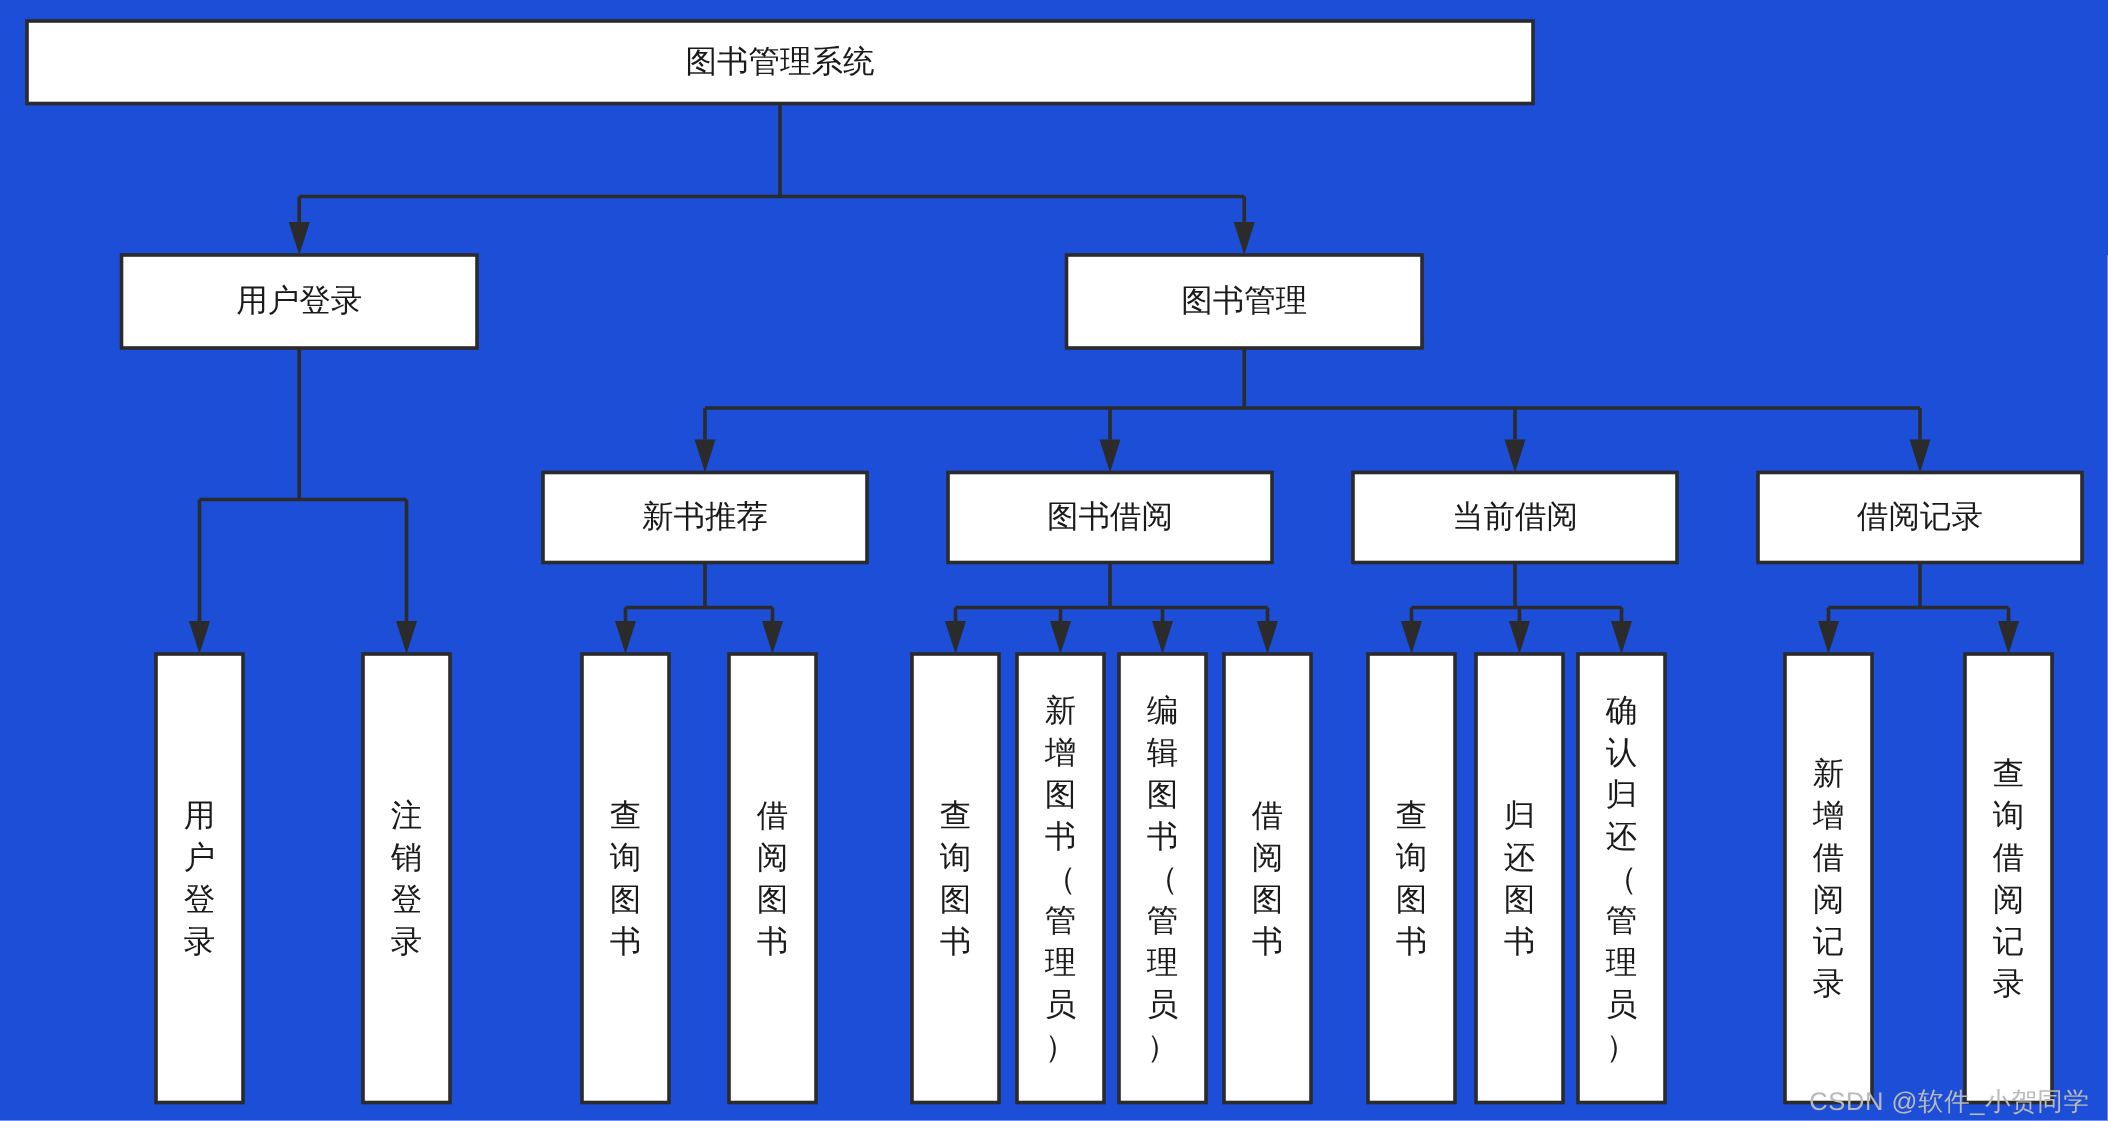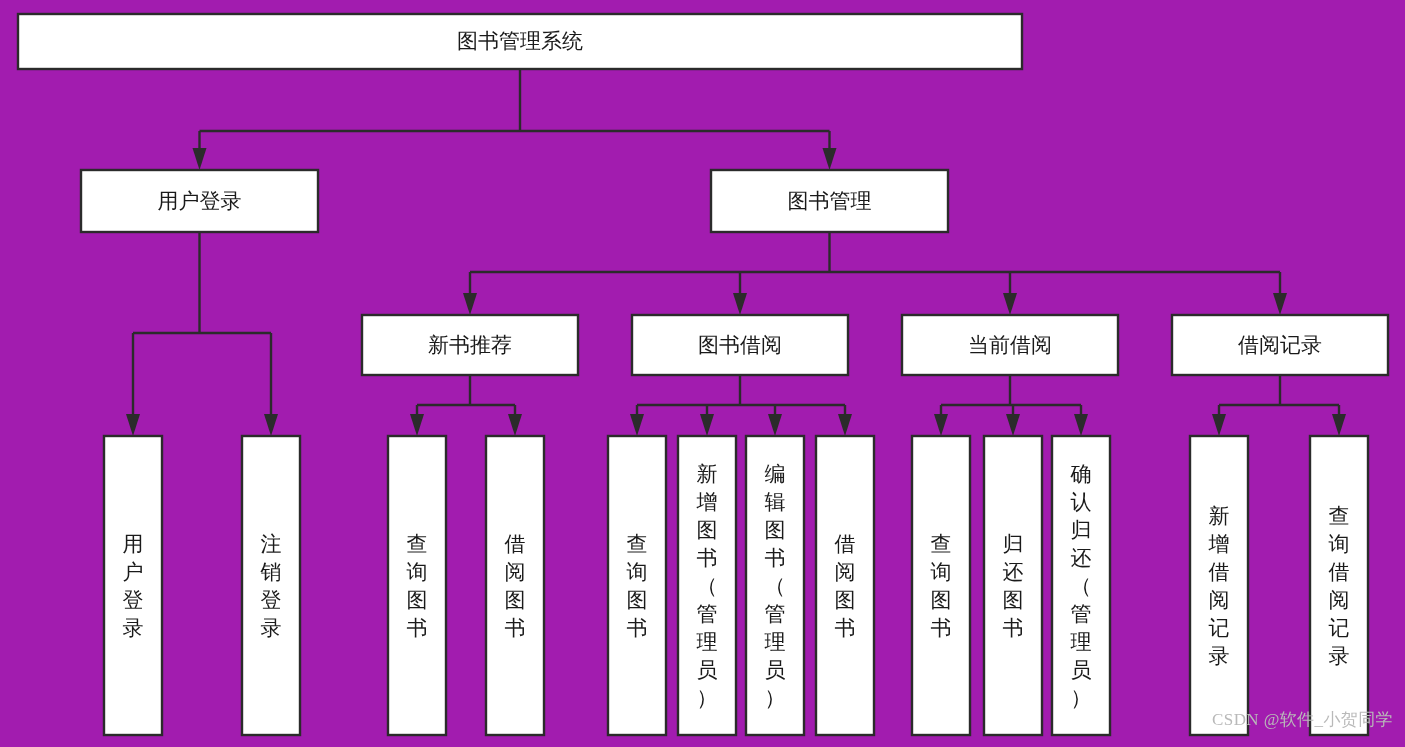--- a/index.html
+++ b/index.html
@@ -11,21 +11,21 @@
   body {
     width: 1405px;
     height: 747px;
     font-family: "Liberation Sans", "DejaVu Sans", sans-serif;
     overflow: hidden;
   }
   #diagram-root {
     position: relative;
     width: 1405px;
     height: 747px;
-    background: #a21caf;
+    background: #1d4ed8;
   }
   svg.flow-canvas {
     position: absolute;
     left: 0;
     top: 0;
     width: 1405px;
     height: 747px;
     display: block;
   }
   .node-box {
@@ -54,22 +54,22 @@
   .node-label-v {
     font-family: "Liberation Sans", "DejaVu Sans", sans-serif;
     font-size: 21px;
     fill: #1a1a1a;
     text-anchor: middle;
     white-space: pre;
   }
   .watermark-text {
     position: absolute;
     right: 12px;
-    bottom: 16px;
-    font-family: Liberation Serif, serif;
+    bottom: 1px;
+    font-family: Liberation Sans, sans-serif;
     font-size: 17px;
     color: #b9b9b9;
     letter-spacing: 0.4px;
     white-space: nowrap;
     user-select: none;
   }
 </style>
 </head>
 <body>
 

